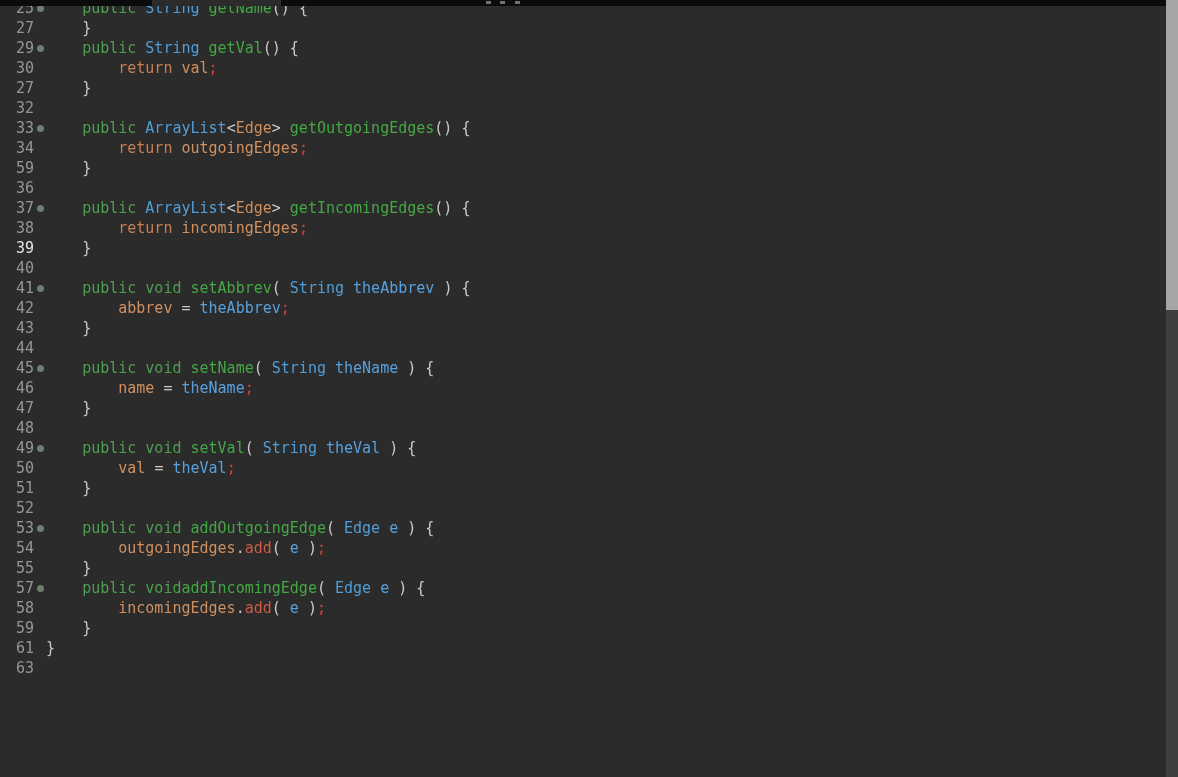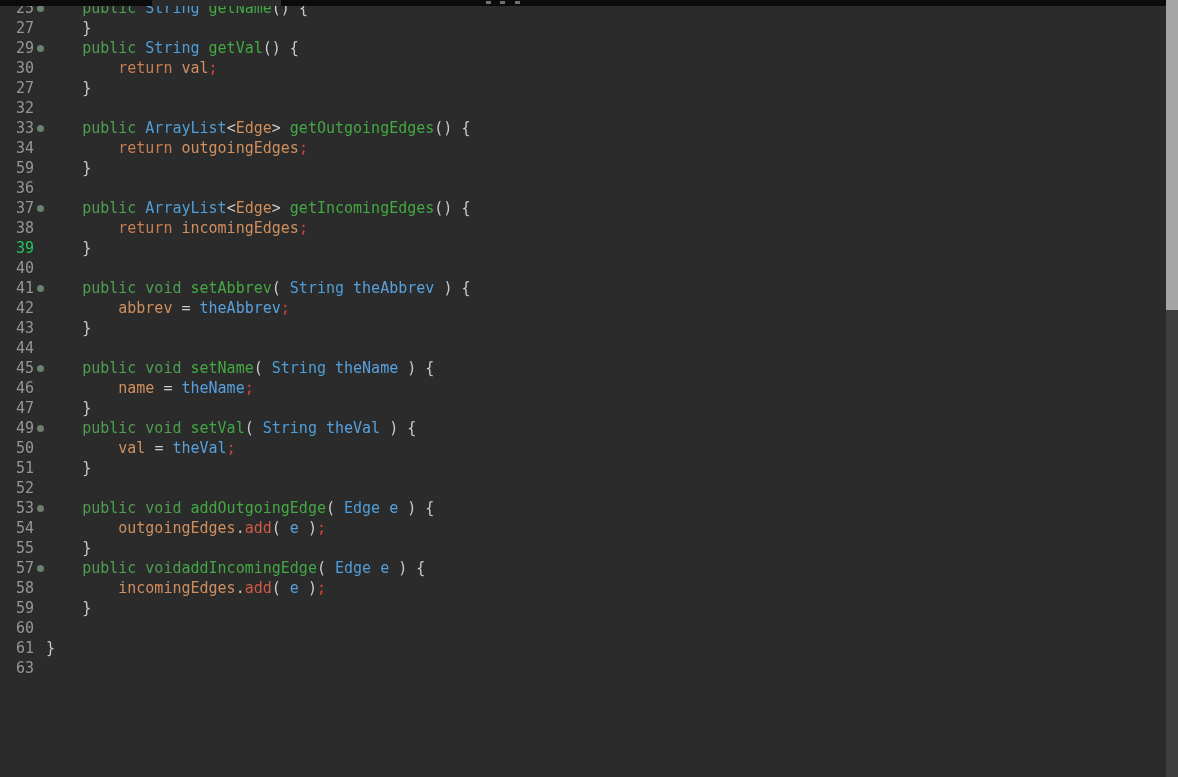--- a/index.html
+++ b/index.html
@@ -61,40 +61,40 @@
       <div class="line"><span class="ln" style="color: rgb(150, 150, 150);">29</span><span class="gut mark"></span><span class="tok"><span style="color: rgb(208, 208, 208);">    </span><span style="color: rgb(79, 158, 79);">public</span><span style="color: rgb(208, 208, 208);"> </span><span style="color: rgb(79, 158, 217);">String</span><span style="color: rgb(208, 208, 208);"> </span><span style="color: rgb(67, 168, 67);">getVal</span><span style="color: rgb(202, 202, 202);">()</span><span style="color: rgb(208, 208, 208);"> </span><span style="color: rgb(202, 202, 202);">{</span></span></div>
       <div class="line"><span class="ln" style="color: rgb(150, 150, 150);">30</span><span class="gut"></span><span class="tok"><span style="color: rgb(208, 208, 208);">        </span><span style="color: rgb(200, 126, 82);">return</span><span style="color: rgb(208, 208, 208);"> </span><span style="color: rgb(208, 143, 95);">val</span><span style="color: rgb(214, 67, 59);">;</span></span></div>
       <div class="line"><span class="ln" style="color: rgb(150, 150, 150);">27</span><span class="gut"></span><span class="tok"><span style="color: rgb(208, 208, 208);">    </span><span style="color: rgb(202, 202, 202);">}</span></span></div>
       <div class="line"><span class="ln" style="color: rgb(150, 150, 150);">32</span><span class="gut"></span><span class="tok"></span></div>
       <div class="line"><span class="ln" style="color: rgb(150, 150, 150);">33</span><span class="gut mark"></span><span class="tok"><span style="color: rgb(208, 208, 208);">    </span><span style="color: rgb(79, 158, 79);">public</span><span style="color: rgb(208, 208, 208);"> </span><span style="color: rgb(79, 158, 217);">ArrayList</span><span style="color: rgb(202, 202, 202);">&lt;</span><span style="color: rgb(207, 143, 95);">Edge</span><span style="color: rgb(202, 202, 202);">&gt;</span><span style="color: rgb(208, 208, 208);"> </span><span style="color: rgb(67, 168, 67);">getOutgoingEdges</span><span style="color: rgb(202, 202, 202);">()</span><span style="color: rgb(208, 208, 208);"> </span><span style="color: rgb(202, 202, 202);">{</span></span></div>
       <div class="line"><span class="ln" style="color: rgb(150, 150, 150);">34</span><span class="gut"></span><span class="tok"><span style="color: rgb(208, 208, 208);">        </span><span style="color: rgb(200, 126, 82);">return</span><span style="color: rgb(208, 208, 208);"> </span><span style="color: rgb(208, 143, 95);">outgoingEdges</span><span style="color: rgb(214, 67, 59);">;</span></span></div>
       <div class="line"><span class="ln" style="color: rgb(150, 150, 150);">59</span><span class="gut"></span><span class="tok"><span style="color: rgb(208, 208, 208);">    </span><span style="color: rgb(202, 202, 202);">}</span></span></div>
       <div class="line"><span class="ln" style="color: rgb(150, 150, 150);">36</span><span class="gut"></span><span class="tok"></span></div>
       <div class="line"><span class="ln" style="color: rgb(150, 150, 150);">37</span><span class="gut mark"></span><span class="tok"><span style="color: rgb(208, 208, 208);">    </span><span style="color: rgb(79, 158, 79);">public</span><span style="color: rgb(208, 208, 208);"> </span><span style="color: rgb(79, 158, 217);">ArrayList</span><span style="color: rgb(202, 202, 202);">&lt;</span><span style="color: rgb(207, 143, 95);">Edge</span><span style="color: rgb(202, 202, 202);">&gt;</span><span style="color: rgb(208, 208, 208);"> </span><span style="color: rgb(67, 168, 67);">getIncomingEdges</span><span style="color: rgb(202, 202, 202);">()</span><span style="color: rgb(208, 208, 208);"> </span><span style="color: rgb(202, 202, 202);">{</span></span></div>
       <div class="line"><span class="ln" style="color: rgb(150, 150, 150);">38</span><span class="gut"></span><span class="tok"><span style="color: rgb(208, 208, 208);">        </span><span style="color: rgb(200, 126, 82);">return</span><span style="color: rgb(208, 208, 208);"> </span><span style="color: rgb(208, 143, 95);">incomingEdges</span><span style="color: rgb(214, 67, 59);">;</span></span></div>
-      <div class="line"><span class="ln" style="color: #22c55e;">39</span><span class="gut"></span><span class="tok"><span style="color: rgb(208, 208, 208);">    </span><span style="color: rgb(202, 202, 202);">}</span></span></div>
+      <div class="line"><span class="ln" style="color: #e5e5e5;">39</span><span class="gut"></span><span class="tok"><span style="color: rgb(208, 208, 208);">    </span><span style="color: rgb(202, 202, 202);">}</span></span></div>
       <div class="line"><span class="ln" style="color: rgb(150, 150, 150);">40</span><span class="gut"></span><span class="tok"></span></div>
       <div class="line"><span class="ln" style="color: rgb(150, 150, 150);">41</span><span class="gut mark"></span><span class="tok"><span style="color: rgb(208, 208, 208);">    </span><span style="color: rgb(79, 158, 79);">public</span><span style="color: rgb(208, 208, 208);"> </span><span style="color: rgb(79, 158, 79);">void</span><span style="color: rgb(208, 208, 208);"> </span><span style="color: rgb(67, 168, 67);">setAbbrev</span><span style="color: rgb(202, 202, 202);">(</span><span style="color: rgb(208, 208, 208);"> </span><span style="color: rgb(79, 158, 217);">String</span><span style="color: rgb(208, 208, 208);"> </span><span style="color: rgb(87, 160, 221);">theAbbrev</span><span style="color: rgb(208, 208, 208);"> </span><span style="color: rgb(202, 202, 202);">)</span><span style="color: rgb(208, 208, 208);"> </span><span style="color: rgb(202, 202, 202);">{</span></span></div>
       <div class="line"><span class="ln" style="color: rgb(150, 150, 150);">42</span><span class="gut"></span><span class="tok"><span style="color: rgb(208, 208, 208);">        </span><span style="color: rgb(208, 143, 95);">abbrev</span><span style="color: rgb(208, 208, 208);"> </span><span style="color: rgb(202, 202, 202);">=</span><span style="color: rgb(208, 208, 208);"> </span><span style="color: rgb(87, 160, 221);">theAbbrev</span><span style="color: rgb(214, 67, 59);">;</span></span></div>
       <div class="line"><span class="ln" style="color: rgb(150, 150, 150);">43</span><span class="gut"></span><span class="tok"><span style="color: rgb(208, 208, 208);">    </span><span style="color: rgb(202, 202, 202);">}</span></span></div>
       <div class="line"><span class="ln" style="color: rgb(150, 150, 150);">44</span><span class="gut"></span><span class="tok"></span></div>
       <div class="line"><span class="ln" style="color: rgb(150, 150, 150);">45</span><span class="gut mark"></span><span class="tok"><span style="color: rgb(208, 208, 208);">    </span><span style="color: rgb(79, 158, 79);">public</span><span style="color: rgb(208, 208, 208);"> </span><span style="color: rgb(79, 158, 79);">void</span><span style="color: rgb(208, 208, 208);"> </span><span style="color: rgb(67, 168, 67);">setName</span><span style="color: rgb(202, 202, 202);">(</span><span style="color: rgb(208, 208, 208);"> </span><span style="color: rgb(79, 158, 217);">String</span><span style="color: rgb(208, 208, 208);"> </span><span style="color: rgb(87, 160, 221);">theName</span><span style="color: rgb(208, 208, 208);"> </span><span style="color: rgb(202, 202, 202);">)</span><span style="color: rgb(208, 208, 208);"> </span><span style="color: rgb(202, 202, 202);">{</span></span></div>
       <div class="line"><span class="ln" style="color: rgb(150, 150, 150);">46</span><span class="gut"></span><span class="tok"><span style="color: rgb(208, 208, 208);">        </span><span style="color: rgb(208, 143, 95);">name</span><span style="color: rgb(208, 208, 208);"> </span><span style="color: rgb(202, 202, 202);">=</span><span style="color: rgb(208, 208, 208);"> </span><span style="color: rgb(87, 160, 221);">theName</span><span style="color: rgb(214, 67, 59);">;</span></span></div>
       <div class="line"><span class="ln" style="color: rgb(150, 150, 150);">47</span><span class="gut"></span><span class="tok"><span style="color: rgb(208, 208, 208);">    </span><span style="color: rgb(202, 202, 202);">}</span></span></div>
+      <div class="line"><span class="ln" style="color: rgb(150, 150, 150);">48</span><span class="gut"></span><span class="tok"></span></div>
       <div class="line"><span class="ln" style="color: rgb(150, 150, 150);">49</span><span class="gut mark"></span><span class="tok"><span style="color: rgb(208, 208, 208);">    </span><span style="color: rgb(79, 158, 79);">public</span><span style="color: rgb(208, 208, 208);"> </span><span style="color: rgb(79, 158, 79);">void</span><span style="color: rgb(208, 208, 208);"> </span><span style="color: rgb(67, 168, 67);">setVal</span><span style="color: rgb(202, 202, 202);">(</span><span style="color: rgb(208, 208, 208);"> </span><span style="color: rgb(79, 158, 217);">String</span><span style="color: rgb(208, 208, 208);"> </span><span style="color: rgb(87, 160, 221);">theVal</span><span style="color: rgb(208, 208, 208);"> </span><span style="color: rgb(202, 202, 202);">)</span><span style="color: rgb(208, 208, 208);"> </span><span style="color: rgb(202, 202, 202);">{</span></span></div>
       <div class="line"><span class="ln" style="color: rgb(150, 150, 150);">50</span><span class="gut"></span><span class="tok"><span style="color: rgb(208, 208, 208);">        </span><span style="color: rgb(208, 143, 95);">val</span><span style="color: rgb(208, 208, 208);"> </span><span style="color: rgb(202, 202, 202);">=</span><span style="color: rgb(208, 208, 208);"> </span><span style="color: rgb(87, 160, 221);">theVal</span><span style="color: rgb(214, 67, 59);">;</span></span></div>
       <div class="line"><span class="ln" style="color: rgb(150, 150, 150);">51</span><span class="gut"></span><span class="tok"><span style="color: rgb(208, 208, 208);">    </span><span style="color: rgb(202, 202, 202);">}</span></span></div>
       <div class="line"><span class="ln" style="color: rgb(150, 150, 150);">52</span><span class="gut"></span><span class="tok"></span></div>
       <div class="line"><span class="ln" style="color: rgb(150, 150, 150);">53</span><span class="gut mark"></span><span class="tok"><span style="color: rgb(208, 208, 208);">    </span><span style="color: rgb(79, 158, 79);">public</span><span style="color: rgb(208, 208, 208);"> </span><span style="color: rgb(79, 158, 79);">void</span><span style="color: rgb(208, 208, 208);"> </span><span style="color: rgb(67, 168, 67);">addOutgoingEdge</span><span style="color: rgb(202, 202, 202);">(</span><span style="color: rgb(208, 208, 208);"> </span><span style="color: rgb(79, 158, 217);">Edge</span><span style="color: rgb(208, 208, 208);"> </span><span style="color: rgb(87, 160, 221);">e</span><span style="color: rgb(208, 208, 208);"> </span><span style="color: rgb(202, 202, 202);">)</span><span style="color: rgb(208, 208, 208);"> </span><span style="color: rgb(202, 202, 202);">{</span></span></div>
       <div class="line"><span class="ln" style="color: rgb(150, 150, 150);">54</span><span class="gut"></span><span class="tok"><span style="color: rgb(208, 208, 208);">        </span><span style="color: rgb(208, 143, 95);">outgoingEdges</span><span style="color: rgb(202, 202, 202);">.</span><span style="color: rgb(205, 90, 68);">add</span><span style="color: rgb(202, 202, 202);">(</span><span style="color: rgb(208, 208, 208);"> </span><span style="color: rgb(87, 160, 221);">e</span><span style="color: rgb(208, 208, 208);"> </span><span style="color: rgb(202, 202, 202);">)</span><span style="color: rgb(214, 67, 59);">;</span></span></div>
       <div class="line"><span class="ln" style="color: rgb(150, 150, 150);">55</span><span class="gut"></span><span class="tok"><span style="color: rgb(208, 208, 208);">    </span><span style="color: rgb(202, 202, 202);">}</span></span></div>
       <div class="line"><span class="ln" style="color: rgb(150, 150, 150);">57</span><span class="gut mark"></span><span class="tok"><span style="color: rgb(208, 208, 208);">    </span><span style="color: rgb(79, 158, 79);">public</span><span style="color: rgb(208, 208, 208);"> </span><span style="color: rgb(79, 158, 79);">void</span><span style="color: rgb(67, 168, 67);"></span><span style="color: rgb(208, 208, 208);"></span><span style="color: rgb(67, 168, 67);">addIncomingEdge</span><span style="color: rgb(202, 202, 202);">(</span><span style="color: rgb(208, 208, 208);"> </span><span style="color: rgb(79, 158, 217);">Edge</span><span style="color: rgb(208, 208, 208);"> </span><span style="color: rgb(87, 160, 221);">e</span><span style="color: rgb(208, 208, 208);"> </span><span style="color: rgb(202, 202, 202);">)</span><span style="color: rgb(208, 208, 208);"> </span><span style="color: rgb(202, 202, 202);">{</span></span></div>
       <div class="line"><span class="ln" style="color: rgb(150, 150, 150);">58</span><span class="gut"></span><span class="tok"><span style="color: rgb(208, 208, 208);">        </span><span style="color: rgb(208, 143, 95);">incomingEdges</span><span style="color: rgb(202, 202, 202);">.</span><span style="color: rgb(205, 90, 68);">add</span><span style="color: rgb(202, 202, 202);">(</span><span style="color: rgb(208, 208, 208);"> </span><span style="color: rgb(87, 160, 221);">e</span><span style="color: rgb(208, 208, 208);"> </span><span style="color: rgb(202, 202, 202);">)</span><span style="color: rgb(214, 67, 59);">;</span></span></div>
       <div class="line"><span class="ln" style="color: rgb(150, 150, 150);">59</span><span class="gut"></span><span class="tok"><span style="color: rgb(208, 208, 208);">    </span><span style="color: rgb(202, 202, 202);">}</span></span></div>
-      <div class="line"><span class="ln" style="color: rgb(150, 150, 150);">60</span><span class="gut"></span><span class="tok"></span></div>
       <div class="line"><span class="ln" style="color: rgb(150, 150, 150);">61</span><span class="gut"></span><span class="tok"><span style="color: rgb(202, 202, 202);">}</span></span></div>
       <div class="line"><span class="ln" style="color: rgb(150, 150, 150);">63</span><span class="gut"></span><span class="tok"></span></div>
     </div>
 
   <div class="scrollbar">
     <div class="thumb" id="sb-thumb" style="top: 0px; height: 310px;"></div>
   </div>
 
 </div>
 

